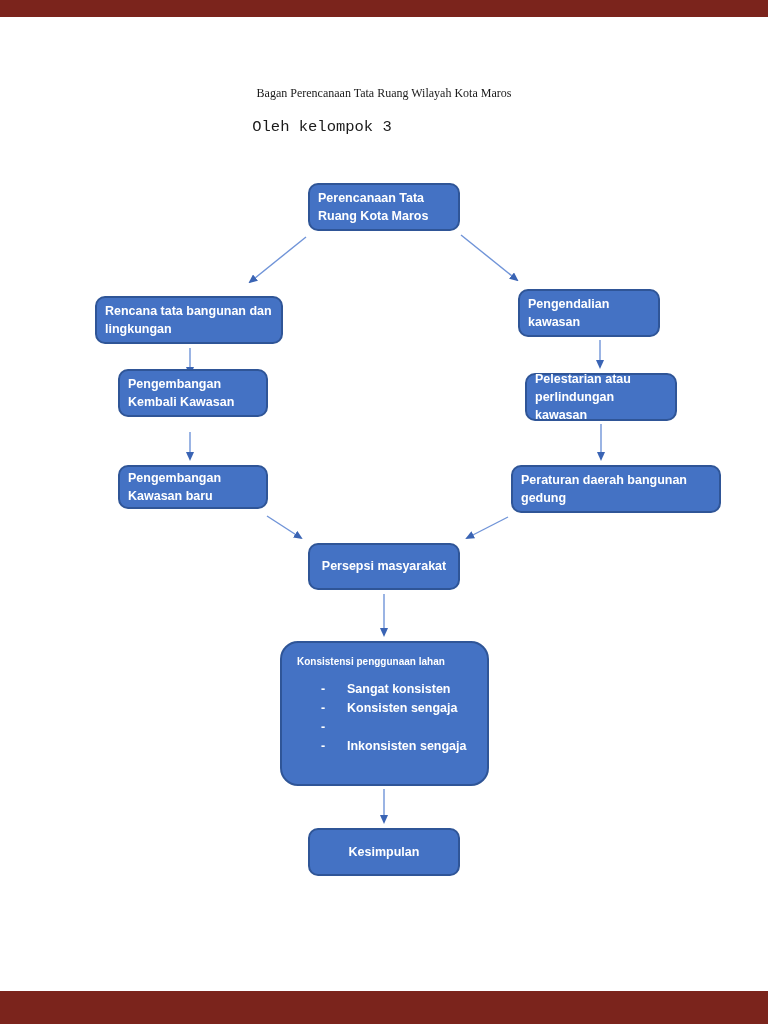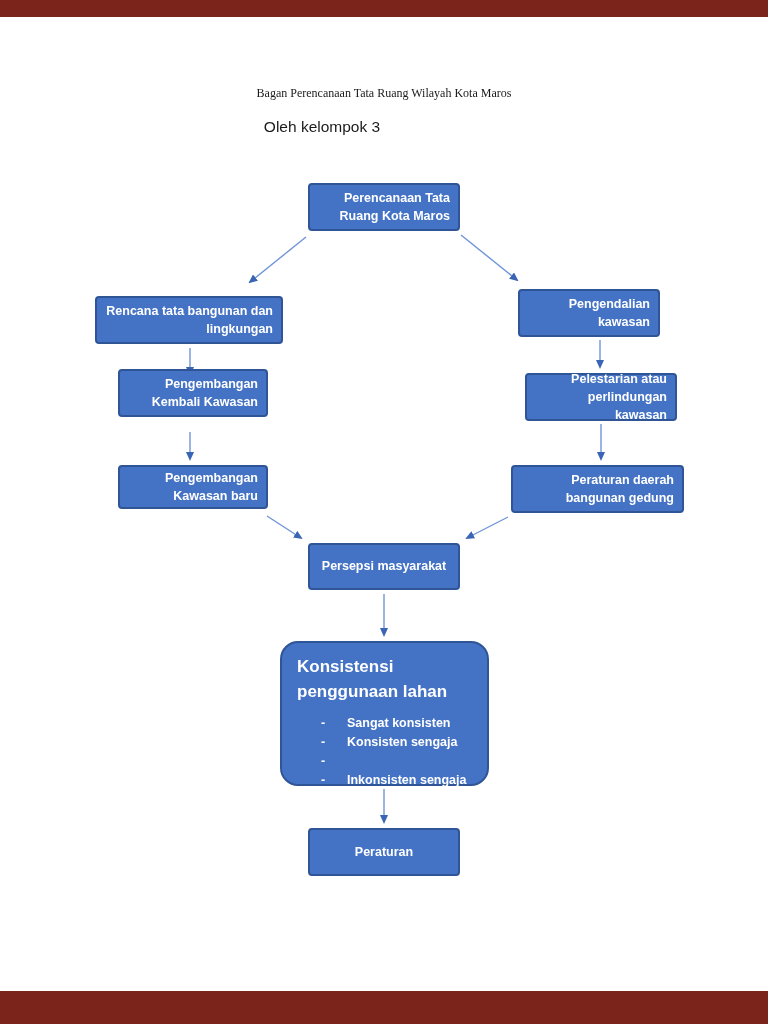--- a/index.html
+++ b/index.html
@@ -27,43 +27,43 @@
   }
   .doc-title{
     position:absolute;left:0;top:69px;width:768px;
     text-align:center;
     font-family:"Liberation Serif",serif;
     font-size:12px;color:var(--title_text);
   }
   .doc-subtitle{
     position:absolute;left:0;top:101px;width:644px;
     text-align:center;
-    font-family:Liberation Sans, sans-serif;
+    font-family:Liberation Mono, monospace;
     font-size:15.5px;color:var(--title_text);
   }
   .node{
     position:absolute;
     background:var(--node_fill);
     border:2px solid var(--node_border);
-    border-radius:4px;
+    border-radius:10px;
     color:var(--node_text);
     font-weight:bold;
     font-size:12.5px;
     line-height:1.45;
     display:flex;align-items:center;justify-content:center;
-    text-align:right;
+    text-align:left;
     padding:20px 8px;
   }
   .node.big{
     border-radius:18px;
     display:block;
     text-align:left;
     padding:12px 14px 10px 15px;
   }
-  .big-heading{font-size:17px;font-weight:bold;margin-bottom:10px;}
+  .big-heading{font-size:10px;font-weight:bold;margin-bottom:10px;}
   .list-row{display:flex;line-height:1.52;}
   .list-row .dash{width:26px;flex:0 0 26px;margin-left:24px;}
   .list-row .item-text{flex:1;}
   svg.connectors{position:absolute;left:0;top:0;width:768px;height:974px;pointer-events:none;}
 </style>
 </head>
 <body>
 
 <div class="page">
 
@@ -95,21 +95,21 @@
   <div class="node" style="left:95px;top:279px;width:188px;height:48px;">Rencana tata bangunan dan lingkungan</div>
 
   <div class="node" style="left:118px;top:352px;width:150px;height:48px;">Pengembangan Kembali Kawasan</div>
 
   <div class="node" style="left:118px;top:448px;width:150px;height:44px;">Pengembangan Kawasan baru</div>
 
   <div class="node" style="left:518px;top:272px;width:142px;height:48px;">Pengendalian kawasan</div>
 
   <div class="node" style="left:525px;top:356px;width:152px;height:48px;">Pelestarian atau perlindungan kawasan</div>
 
-  <div class="node" style="left:511px;top:448px;width:173px;height:48px;">Peraturan daerah bangunan gedung</div>
+  <div class="node" style="left:511px;top:448px;width:210px;height:48px;">Peraturan daerah bangunan gedung</div>
 
   <div class="node" style="left:308px;top:526px;width:152px;height:47px;">Persepsi masyarakat</div>
 
   <div class="node big" style="left:280px;top:624px;width:209px;height:145px;">
     <div class="big-heading">Konsistensi penggunaan lahan</div>
     <div class="list-row">
       <span class="dash">-</span>
       <span class="item-text">Sangat konsisten</span>
     </div>
     <div class="list-row">
@@ -118,15 +118,15 @@
     </div>
     <div class="list-row">
       <span class="dash">-</span>
     </div>
     <div class="list-row">
       <span class="dash">-</span>
       <span class="item-text">Inkonsisten sengaja</span>
     </div>
   </div>
 
-  <div class="node" style="left:308px;top:811px;width:152px;height:48px;">Peraturan</div>
+  <div class="node" style="left:308px;top:811px;width:152px;height:48px;">Kesimpulan</div>
 
 </div>
 
 </body></html>

